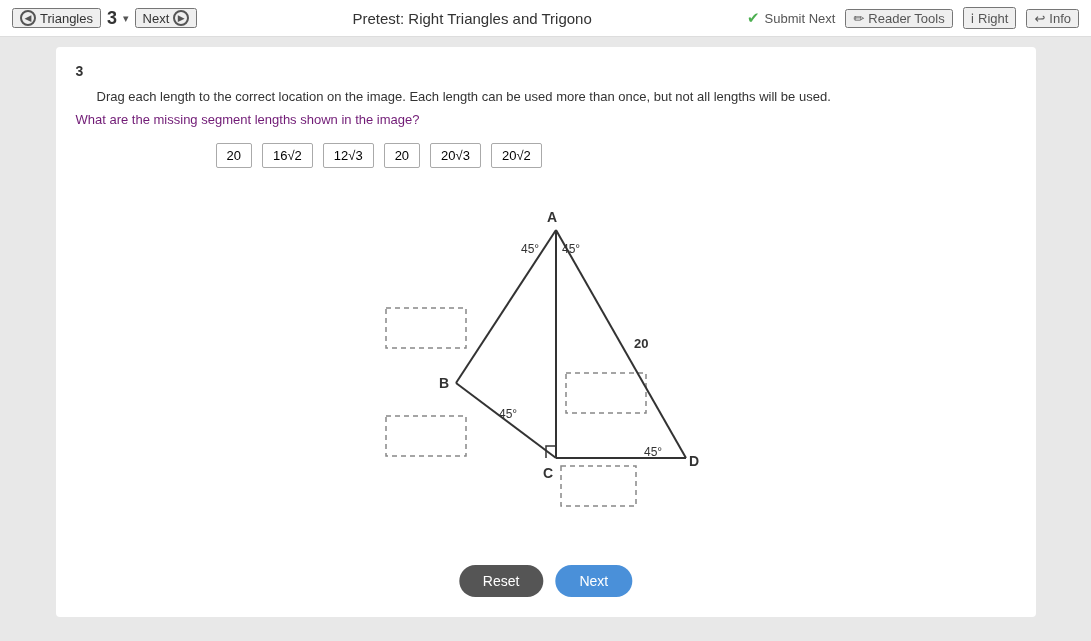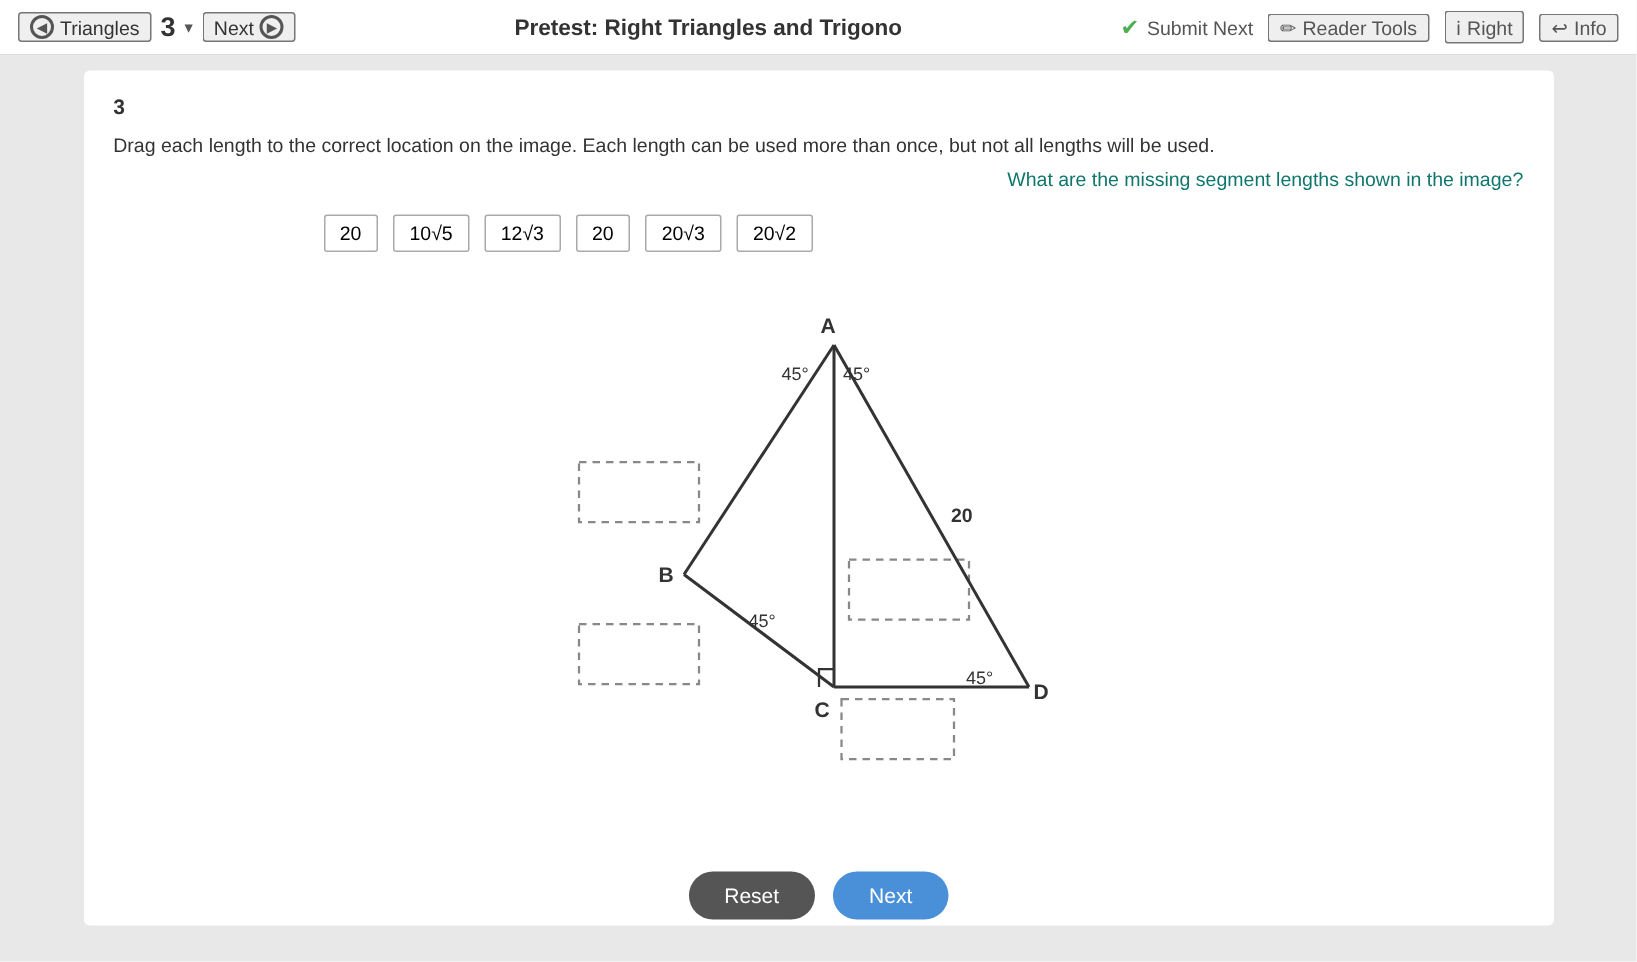--- a/index.html
+++ b/index.html
@@ -24,21 +24,21 @@
       width: 16px; height: 16px; border-radius: 50%;
       border: 2px solid #555;
       display: inline-flex; align-items: center; justify-content: center;
       font-size: 9px; color: #555;
     }
     .question-num {
       font-size: 18px; font-weight: bold; color: #333;
     }
     .dropdown-arrow { font-size: 11px; color: #555; }
     .nav-title {
-      flex: 1; text-align: center; font-size: 15px; font-weight: 700; color: #333;
+      flex: 1; text-align: center; font-size: 15px; font-weight: 400; color: #333;
     }
     .nav-right { display: flex; align-items: center; gap: 10px; }
     .nav-icon-btn {
       display: flex; align-items: center; gap: 4px;
       cursor: pointer; font-size: 13px; color: #555;
       padding: 0 6px;
     }
     .submit-btn {
       display: flex; align-items: center; gap: 5px;
       background: none; border: none; cursor: pointer;
@@ -60,24 +60,24 @@
       width: 980px;
       min-height: 570px;
       border-radius: 4px;
       padding: 16px 20px;
       position: relative;
     }
     .question-number {
       font-size: 14px; font-weight: bold; color: #333; margin-bottom: 10px;
     }
     .instruction-text {
-      font-size: 13px; color: #333; margin-bottom: 8px;
+      font-size: 13px; color: #333; margin-bottom: 8px; margin-left: 21px;
     }
     .sub-instruction {
-      font-size: 13px; color: #0f766e; margin-bottom: 16px; text-align: right;
+      font-size: 13px; color: #701a75; margin-bottom: 16px;
     }
 
     
     .tiles-row {
       display: flex; align-items: center; gap: 10px;
       margin-left: 140px; margin-bottom: 20px;
     }
     .tile {
       border: 1px solid #aaa;
       background: #fff;
@@ -96,21 +96,21 @@
       position: relative;
     }
     svg.diagram {
       width: 440px;
       height: 340px;
     }
 
     
     .bottom-buttons {
       position: absolute;
-      bottom: 4px;
+      bottom: 20px;
       left: 50%;
       transform: translateX(-50%);
       display: flex; gap: 12px;
     }
     .reset-btn {
       background: #555; color: #fff;
       border: none; border-radius: 20px;
       padding: 8px 24px; font-size: 14px;
       cursor: pointer;
     }
@@ -169,21 +169,21 @@
 </div>
 
 <div class="main-content">
   <div class="question-card">
     <div class="question-number">3</div>
     <p class="instruction-text">Drag each length to the correct location on the image. Each length can be used more than once, but not all lengths will be used.</p>
     <p class="sub-instruction">What are the missing segment lengths shown in the image?</p>
 
     <div class="tiles-row">
       <div class="tile">20</div>
-      <div class="tile">10√5</div>
+      <div class="tile">16√2</div>
       <div class="tile">12√3</div>
       <div class="tile">20</div>
       <div class="tile">20√3</div>
       <div class="tile">20√2</div>
     </div>
 
     <div class="diagram-area">
       <svg class="diagram" viewBox="0 0 440 340">
 
         <rect class="dash-rect" x="60" y="120" width="80" height="40"></rect>

